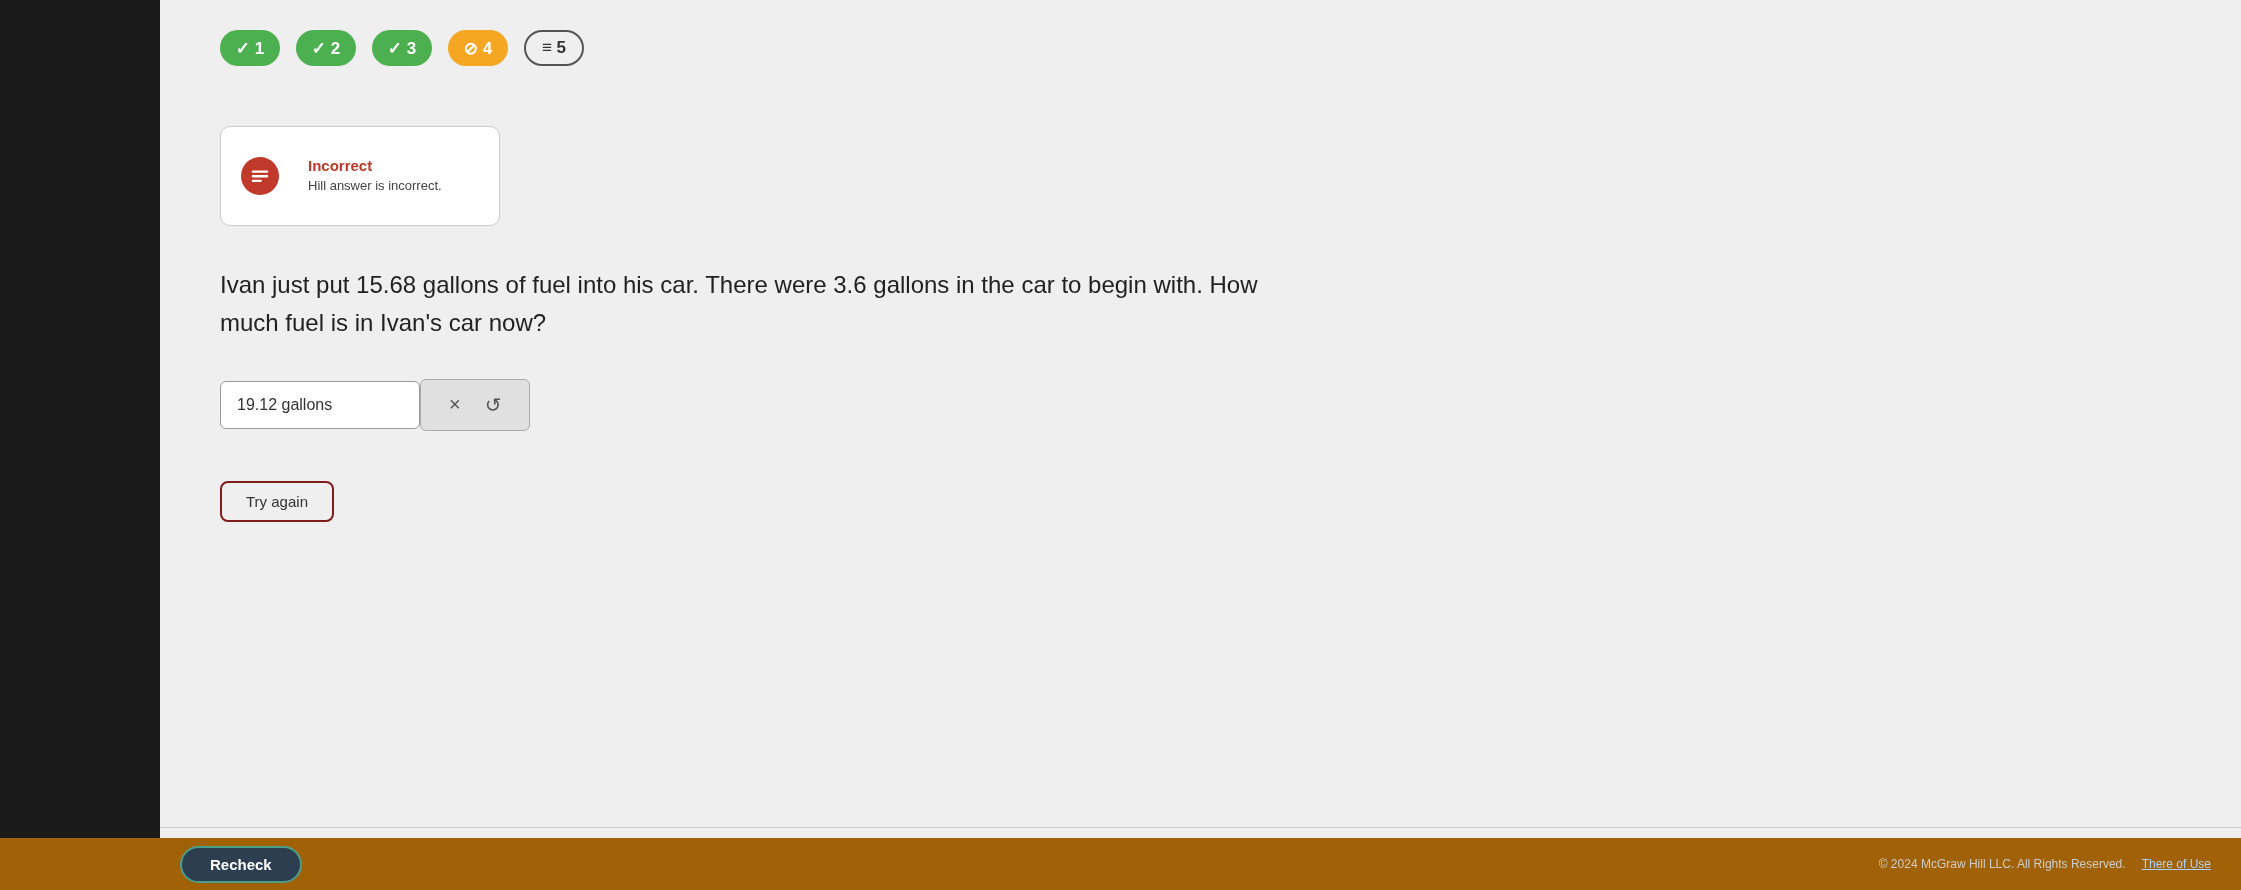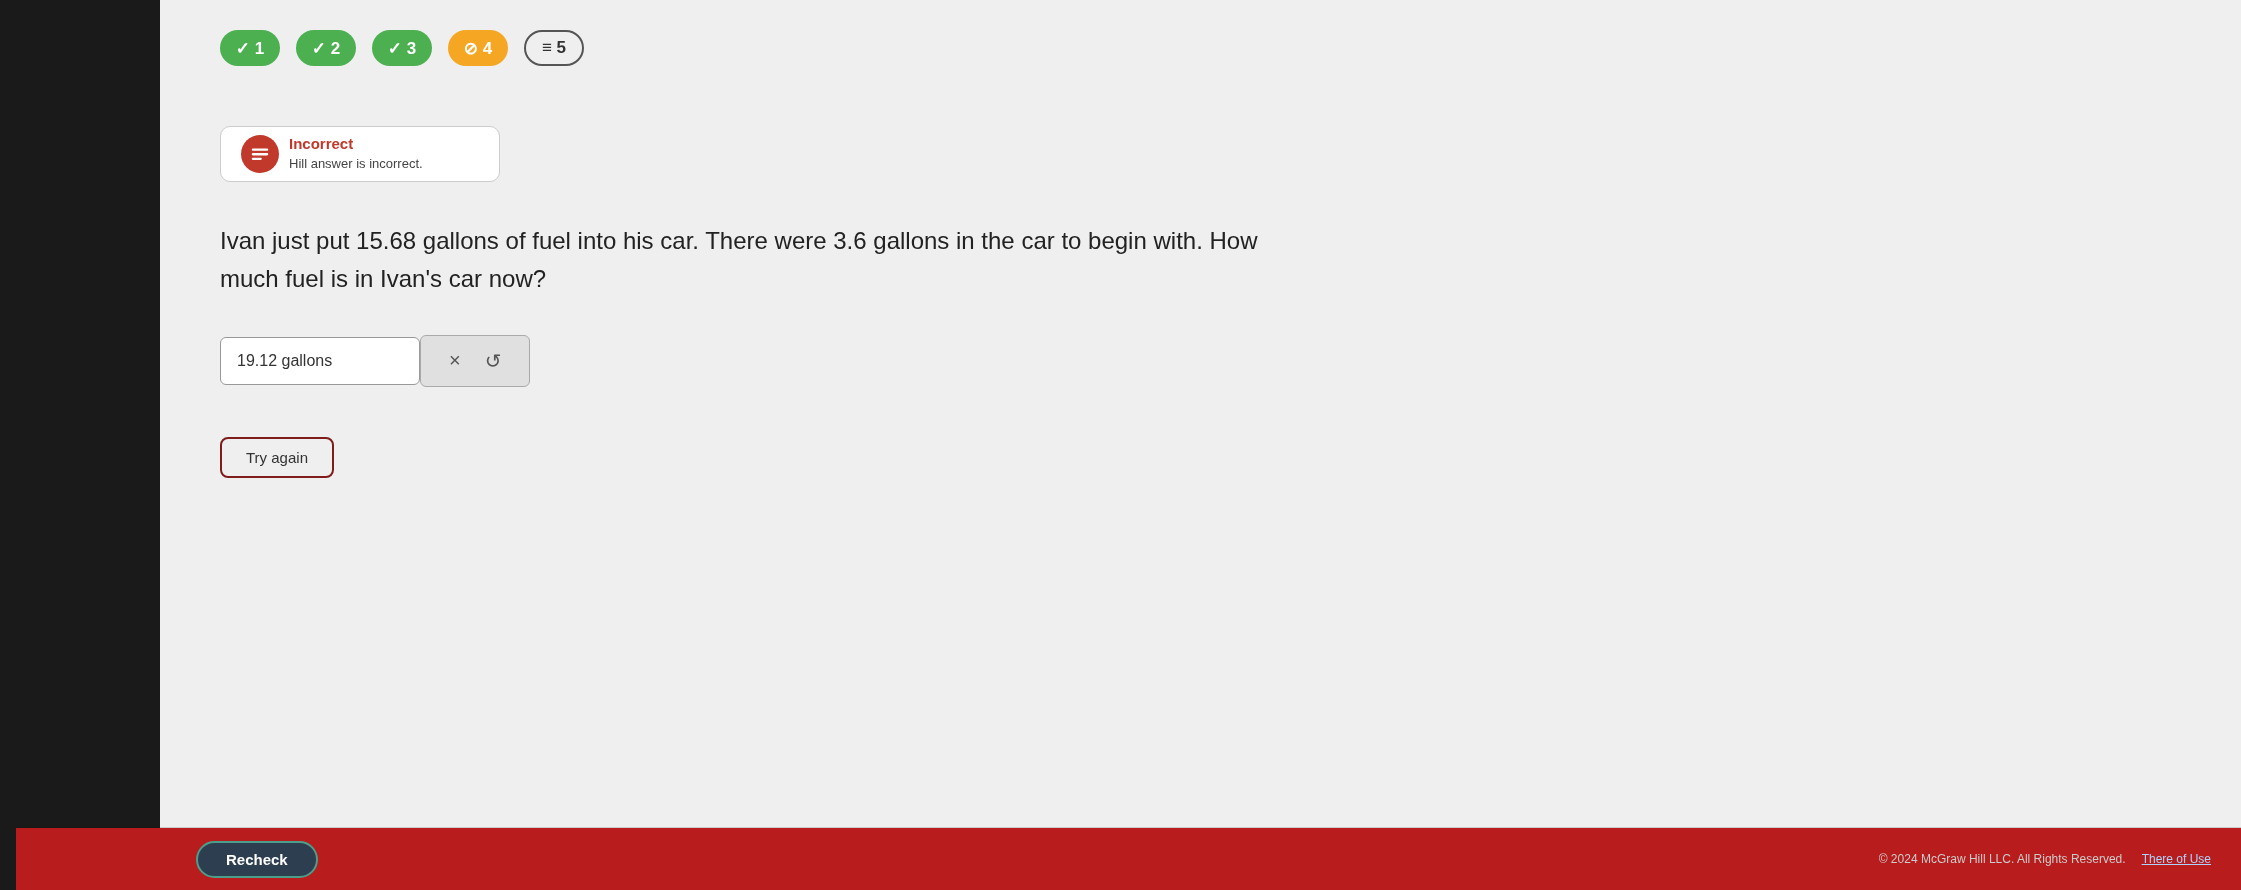--- a/index.html
+++ b/index.html
@@ -57,24 +57,24 @@
       background: transparent;
       border: 2px solid #555;
       color: #333;
     }
 
     
     .feedback-box {
       background: white;
       border: 1.5px solid #ccc;
       border-radius: 10px;
-      padding: 8px 20px;
+      padding: 30px 20px;
       display: inline-flex;
       align-items: flex-start;
-      gap: 10px;
+      gap: 29px;
       margin-bottom: 40px;
       margin-left: 20px;
       min-width: 280px;
       max-width: 380px;
     }
 
     .feedback-icon {
       width: 38px;
       height: 38px;
       border-radius: 50%;
@@ -165,23 +165,23 @@
       padding: 10px 24px;
       cursor: pointer;
       margin-left: 20px;
       margin-bottom: 20px;
       display: inline-block;
     }
 
     
     .bottom-bar {
       position: absolute;
-      bottom: 0; left: 16px; right: 0;
-      height: 62px;
-      background: #b91c1c;
+      bottom: 0; left: 0; right: 0;
+      height: 52px;
+      background: #a16207;
       display: flex;
       align-items: center;
       justify-content: space-between;
       padding: 0 30px 0 180px;
     }
 
     .recheck-btn {
       background: #2c3e50;
       border: 2px solid #4a9e8a;
       border-radius: 20px;

